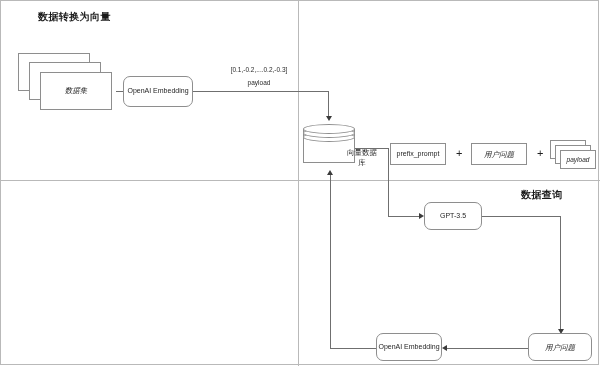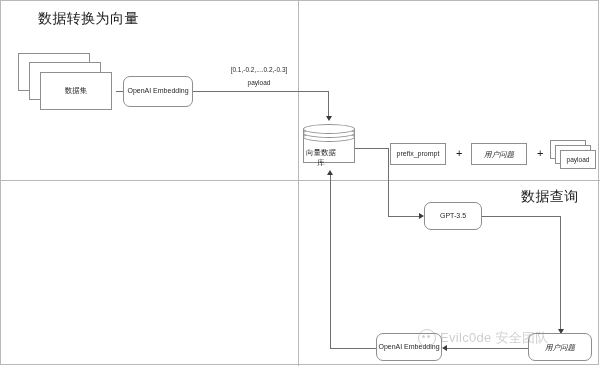--- a/index.html
+++ b/index.html
@@ -24,39 +24,39 @@
     border-top:1px solid #b9b9b9;
   }
   .div-v{
     position:absolute;left:298px;top:0;width:0;height:366px;
     border-left:1px solid #b9b9b9;
   }
 
   
   .sect-title{
     position:absolute;
-    font-size:14px;font-weight:normal;color:#1a1a1a;
+    font-size:10px;font-weight:bold;color:#1a1a1a;
     letter-spacing:.4px;white-space:nowrap;
   }
   #title-convert{left:38px;top:10px;}
   #title-query{left:521px;top:188px;text-align:center;}
 
   
   .node{
     position:absolute;box-sizing:border-box;
     background:#ffffff;border:1px solid #8e8e8e;
     display:flex;align-items:center;justify-content:center;
     font-size:7px;color:#1f1f1f;text-align:center;
     line-height:1.2;
   }
   .node.rounded{border-radius:7px;}
   .node.cjk{font-size:7.5px;font-style:italic;}
 
   
-  .stack{position:absolute;}
+  .stack{position:absolute;font-style:italic;}
   .stack .card{
     position:absolute;box-sizing:border-box;
     background:#ffffff;border:1px solid #8e8e8e;
   }
   .stack .card.front{
     display:flex;align-items:center;justify-content:center;
     font-size:7.5px;color:#1f1f1f;
   }
 
   
@@ -73,21 +73,21 @@
   }
   #vector-db .ell{
     position:absolute;left:0;width:52px;height:10px;box-sizing:border-box;
     border:1px solid #8e8e8e;border-radius:50%;background:#ffffff;
   }
   #vector-db .e1{top:2px;}
   #vector-db .e2{top:6px;}
   #vector-db .e3{top:10px;}
   #vector-db .cyl-label{
     position:absolute;left:0;top:26px;width:36px;
-    text-align:center;font-size:7.5px;color:#1f1f1f;
+    text-align:center;font-size:7.5px;color:#1f1f1f;padding-left:41px;
   }
 
   
   .ln{position:absolute;background:#6f6f6f;}
   .ln.h{height:1px;}
   .ln.v{width:1px;}
 
   .arrow{position:absolute;width:0;height:0;}
   .arrow.right{
     border-top:3px solid transparent;border-bottom:3px solid transparent;
@@ -223,18 +223,14 @@
     <span>OpenAI Embedding</span>
   </div>
 
   <div class="node rounded cjk" id="user-question-bottom" style="left:528px;top:333px;width:64px;height:28px;">
     <span>用户问题</span>
   </div>
 
   <div class="ln h" style="left:447px;top:348px;width:81px;"></div>
   <div class="arrow left" style="left:442px;top:345px;"></div>
 
-  <div id="watermark">
-    <div class="wm-logo"></div>
-    <div class="wm-text">Evilc0de 安全团队</div>
-  </div>
 
 </div>
 
 </body></html>

